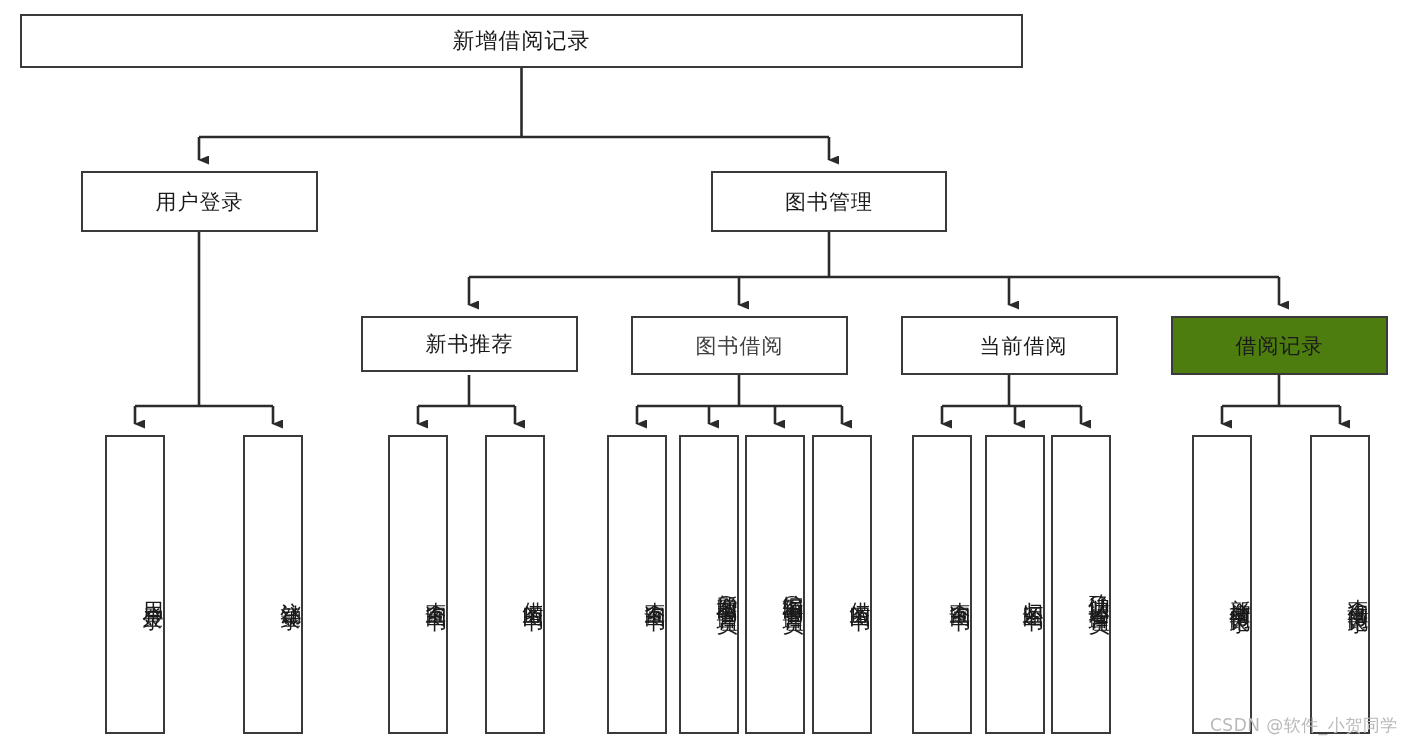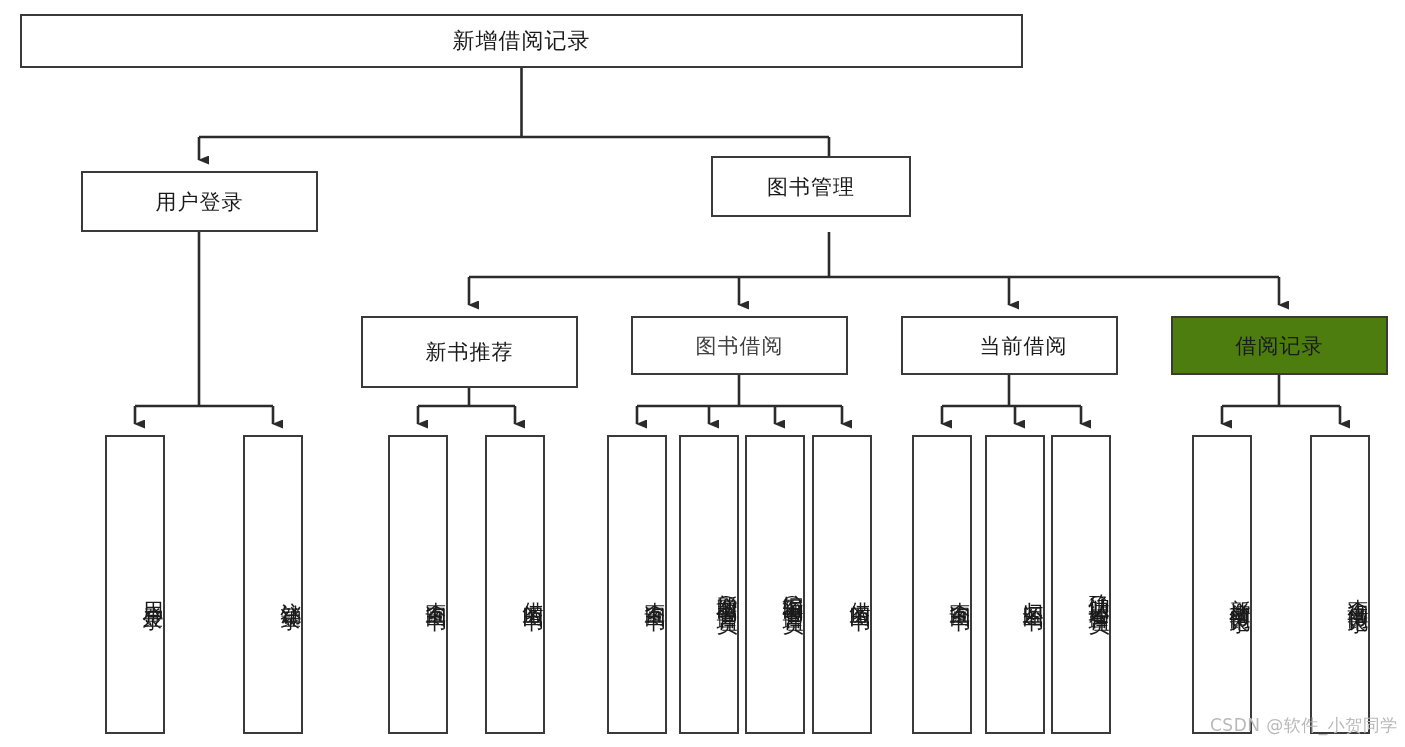--- a/index.html
+++ b/index.html
@@ -117,23 +117,23 @@
       <path d="M 1279 375 L 1279 406"></path>
       <path d="M 1222 406 L 1340 406"></path>
       <path d="M 1222 406 L 1222 424" marker-end="url(#arw)"></path>
       <path d="M 1340 406 L 1340 424" marker-end="url(#arw)"></path>
     </g>
   </svg>
 
   <div class="node horiz root" style="left: 20px; top: 14px; width: 1003px; height: 54px; border-color: rgb(58, 58, 58); background: rgb(255, 255, 255); color: rgb(26, 26, 26);">新增借阅记录</div>
 
   <div class="node horiz" style="left: 81px; top: 171px; width: 237px; height: 61px; border-color: rgb(58, 58, 58); background: rgb(255, 255, 255); color: rgb(26, 26, 26);">用户登录</div>
-  <div class="node horiz" style="left: 711px; top: 156px; width: 200px; height: 61px; border-color: rgb(58, 58, 58); background: rgb(255, 255, 255); color: rgb(26, 26, 26);">图书管理</div>
+  <div class="node horiz" style="left: 711px; top: 171px; width: 236px; height: 61px; border-color: rgb(58, 58, 58); background: rgb(255, 255, 255); color: rgb(26, 26, 26);">图书管理</div>
 
-  <div class="node horiz" style="left: 361px; top: 316px; width: 217px; height: 72px; border-color: rgb(58, 58, 58); background: rgb(255, 255, 255); color: rgb(26, 26, 26);">新书推荐</div>
+  <div class="node horiz" style="left: 361px; top: 316px; width: 217px; height: 56px; border-color: rgb(58, 58, 58); background: rgb(255, 255, 255); color: rgb(26, 26, 26);">新书推荐</div>
   <div class="node horiz" style="left: 631px; top: 316px; width: 217px; height: 59px; border-color: rgb(58, 58, 58); background: rgb(255, 255, 255); color: #404040;">图书借阅</div>
   <div class="node horiz" style="left: 901px; top: 316px; width: 217px; height: 59px; border-color: rgb(58, 58, 58); background: rgb(255, 255, 255); color: rgb(26, 26, 26); padding-left: 28px;">当前借阅</div>
   <div class="node horiz" style="left: 1171px; top: 316px; width: 217px; height: 59px; border-color: rgb(58, 58, 58); background: #4d7c0f; color: rgb(26, 26, 26);">借阅记录</div>
 
   <div class="node vert" style="left: 105px; top: 435px; width: 60px; height: 299px; border-color: rgb(58, 58, 58); background: rgb(255, 255, 255); color: rgb(26, 26, 26);">
     <span class="vlabel">用户登录</span>
     </div>
   <div class="node vert" style="left: 243px; top: 435px; width: 60px; height: 299px; border-color: rgb(58, 58, 58); background: rgb(255, 255, 255); color: rgb(26, 26, 26);">
     <span class="vlabel">注销登录</span>
     </div>

